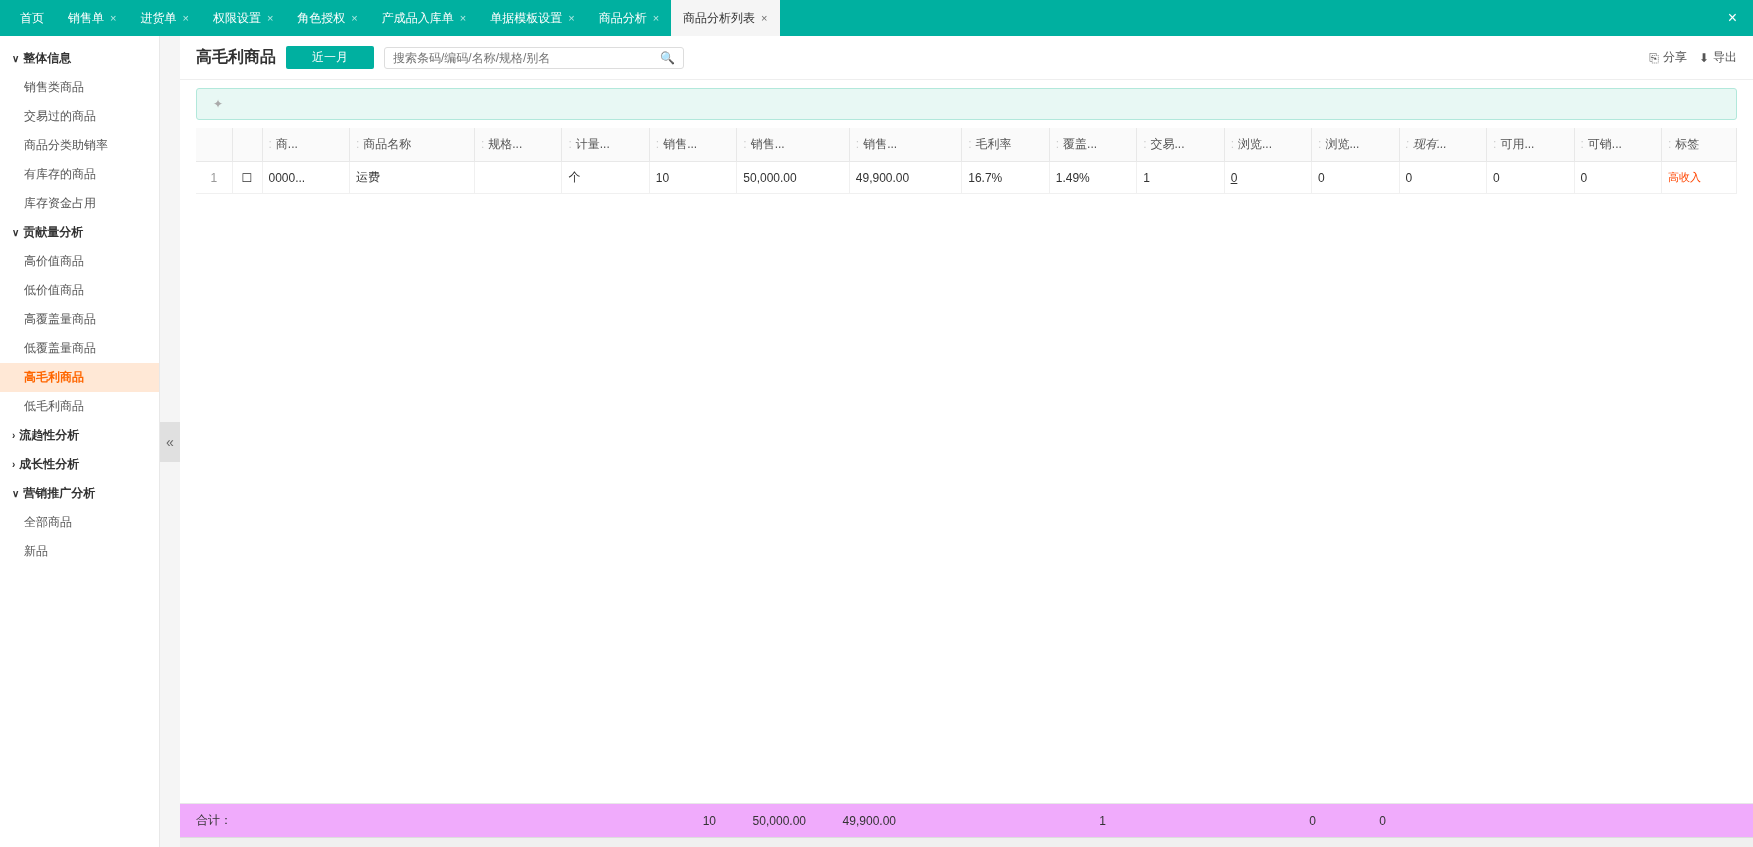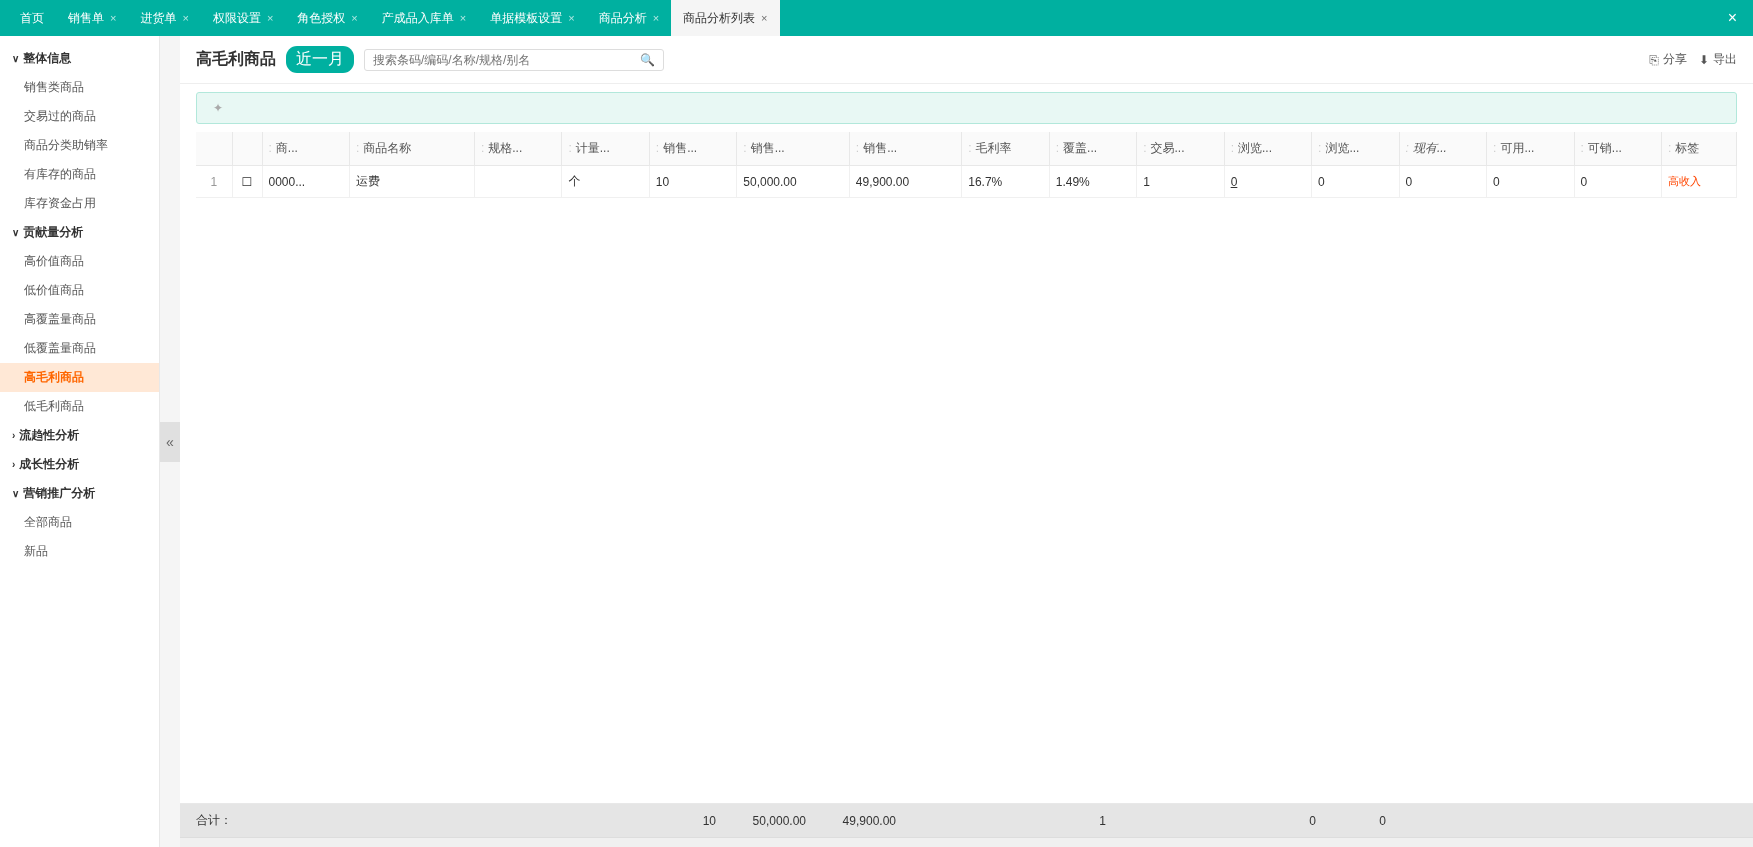--- a/index.html
+++ b/index.html
@@ -103,24 +103,24 @@
     }
     .content-title {
       font-size: 16px;
       font-weight: bold;
       color: #333;
     }
     .time-filter-btn {
       background: #00b0a0;
       color: white;
       border: none;
-      border-radius: 11px;
-      padding: 3px 10px;
-      cursor: pointer;
-      font-size: 16px;
+      border-radius: 2px;
+      padding: 3px 26px;
+      cursor: pointer;
+      font-size: 12px;
     }
     .search-input-wrap {
       display: flex;
       align-items: flex-start;
       border: 1px solid #ddd;
       border-radius: 3px;
       padding: 3px 8px;
       flex: 1;
       max-width: 300px;
     }
@@ -209,21 +209,21 @@
       font-size: 11px;
     }
     .underline { text-decoration: underline; color: #333; }
 
     
     .footer-bar {
       display: flex;
       align-items: center;
       padding: 8px 16px;
       border-top: 1px solid #e8e8e8;
-      background: #e5e5e5;
+      background: #f0abfc;
       flex-shrink: 0;
       font-size: 12px;
       color: #333;
     }
     .footer-bar .label {
       width: 80px;
     }
     .footer-cells {
       display: flex;
       gap: 0;

